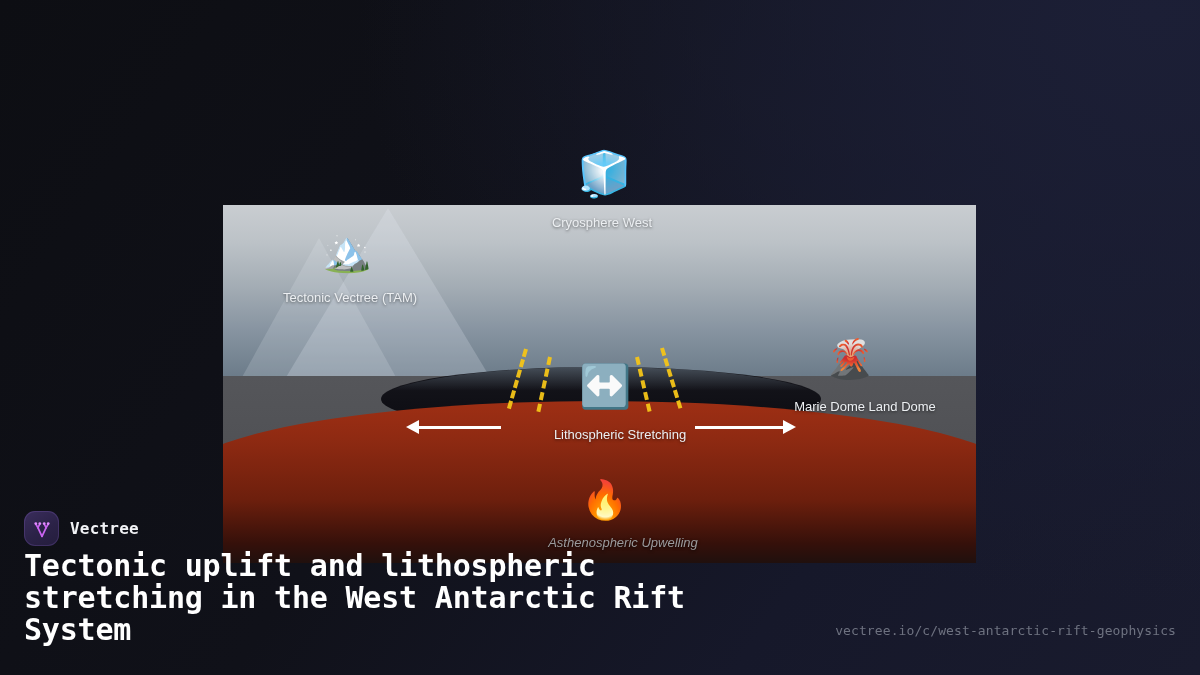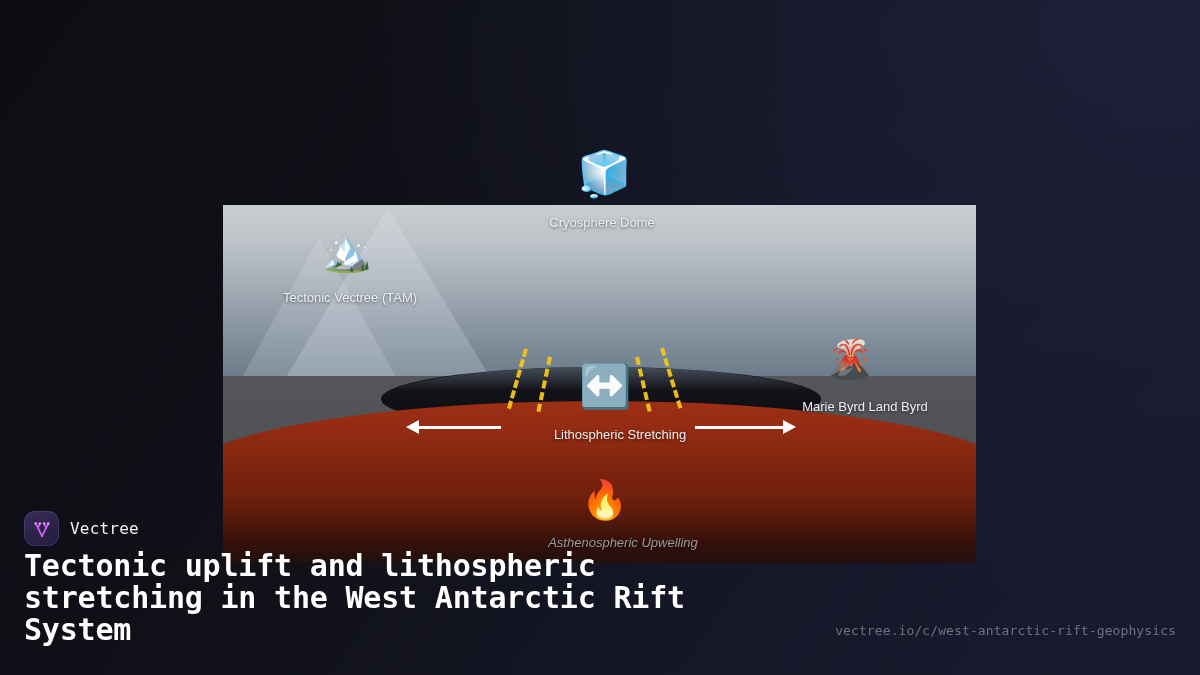--- a/index.html
+++ b/index.html
@@ -115,21 +115,21 @@
     display:flex; align-items:center; gap:11px;
   }
   #logo {
     width:35px; height:35px; border-radius:11px;
     background:linear-gradient(150deg,#3a2d5c 0%, #2b2247 55%, #241d3d 100%);
     display:flex; align-items:center; justify-content:center;
     box-shadow:0 0 0 1px rgba(150,110,220,0.22) inset;
   }
   #brand-name {
     font-family:"DejaVu Sans Mono","Liberation Mono",monospace;
-    font-size:16px; font-weight:400; color:#f2f3f6; letter-spacing:0.2px;
+    font-size:16px; font-weight:700; color:#f2f3f6; letter-spacing:0.2px;
   }
   #title {
     position:absolute; left:24px; top:550px; width:760px;
     font-family:"DejaVu Sans Mono","Liberation Mono",monospace;
     font-size:30px; font-weight:700; line-height:1.06;
     color:#ffffff; letter-spacing:-0.2px;
   }
   #url {
     position:absolute; right:24px; top:623px;
     font-family:"DejaVu Sans Mono","Liberation Mono",monospace;
@@ -162,30 +162,30 @@
     <div class="fault" style="left:437px; top:143px; height:63px; transform:rotate(-17deg); transform-origin:top center;"></div>
 
     <div class="arrow-line" style="left:190px; top:221px; width:88px;"></div>
     <div class="arrow-head ah-left" style="left:180px; top:215px;"></div>
 
     <div class="arrow-line" style="left:472px; top:221px; width:88px;"></div>
     <div class="arrow-head ah-right" style="left:560px; top:215px;"></div>
   </div>
 
   <div class="emoji" style="left:577px; top:152px; width:50px; font-size:44px;">🧊</div>
-  <div class="node-label" style="left:502px; top:215px; width:200px;">Cryosphere Dome</div>
+  <div class="node-label" style="left:502px; top:215px; width:200px;">Cryosphere West</div>
 
   <div class="emoji" style="left:322px; top:231px; width:46px; font-size:40px;">🏔️</div>
   <div class="node-label" style="left:245px; top:290px; width:210px;">Tectonic Vectree (TAM)</div>
 
   <div class="emoji" style="left:579px; top:366px; width:46px; font-size:42px;">↔️</div>
   <div class="node-label" style="left:520px; top:427px; width:200px;">Lithospheric Stretching</div>
 
   <div class="emoji" style="left:826px; top:340px; width:44px; font-size:38px;">🌋</div>
-  <div class="node-label" style="left:765px; top:399px; width:200px;">Marie Byrd Land Byrd</div>
+  <div class="node-label" style="left:765px; top:399px; width:200px;">Marie Dome Land Dome</div>
 
   <div class="emoji" style="left:581px; top:481px; width:44px; font-size:38px;">🔥</div>
   <div class="node-label muted" style="left:523px; top:535px; width:200px;">Asthenospheric Upwelling</div>
 
   <div id="brand">
     <div id="logo">
       <svg width="22" height="22" viewBox="0 0 24 24" aria-hidden="true">
         <g stroke="#c964f0" stroke-width="1.9" stroke-linecap="round" fill="none">
           <path d="M12 20 L7.5 10.5"></path>
           <path d="M12 20 L16.5 10.5"></path>

